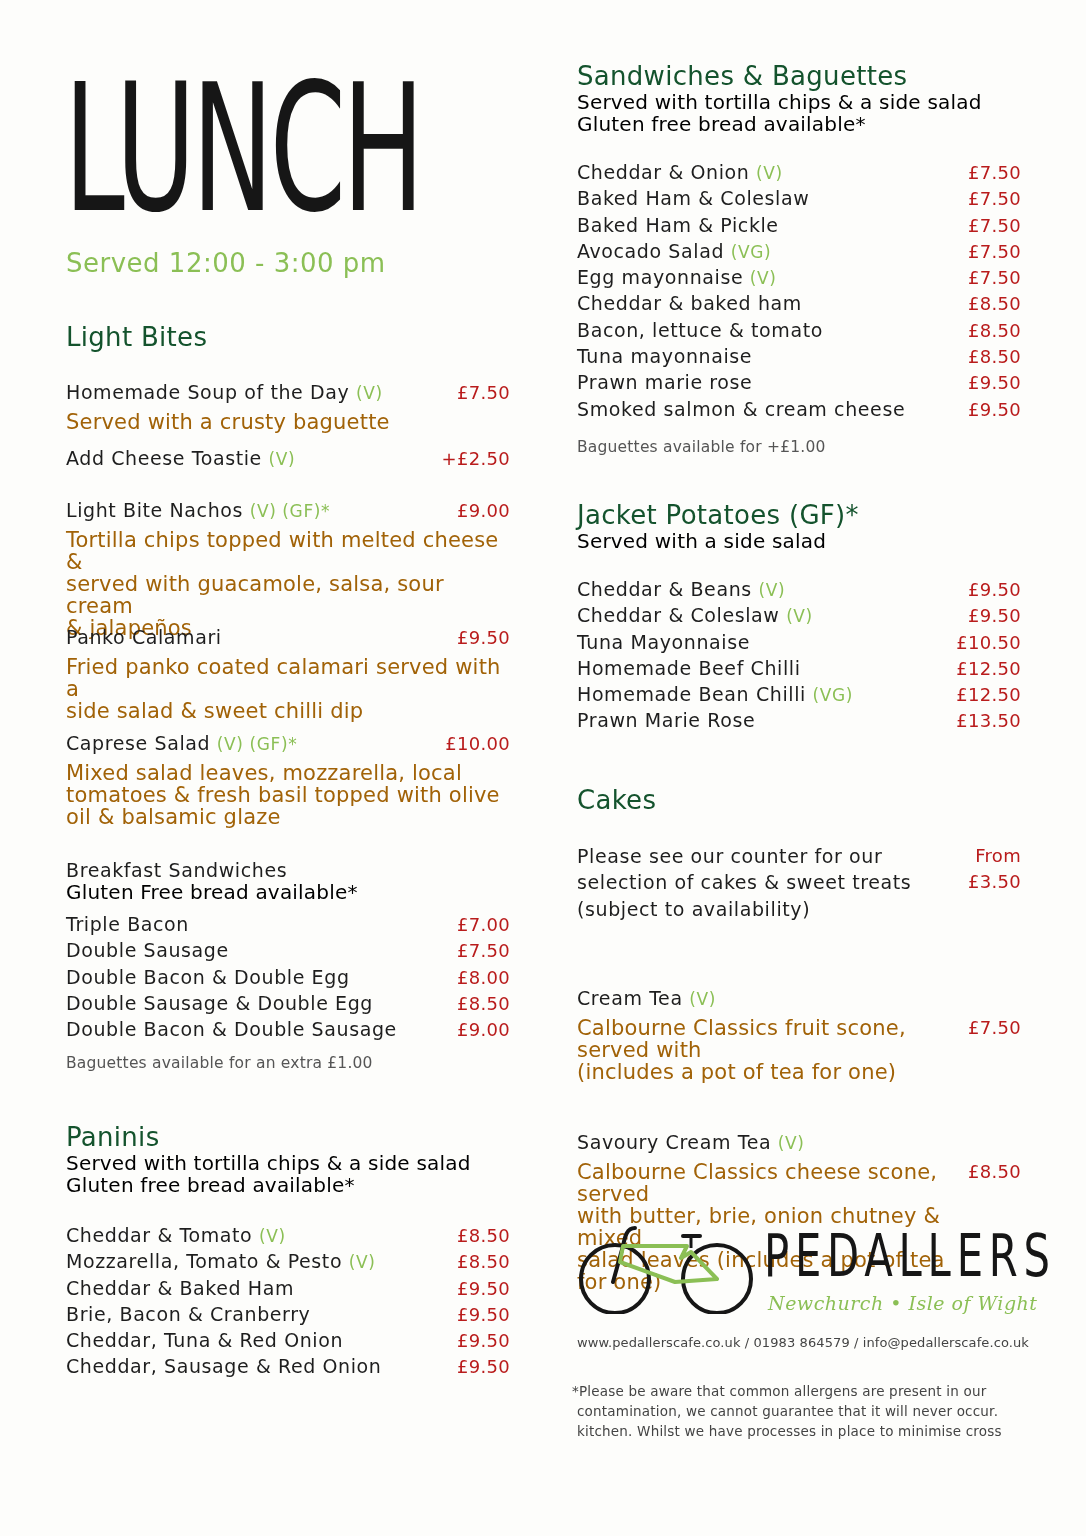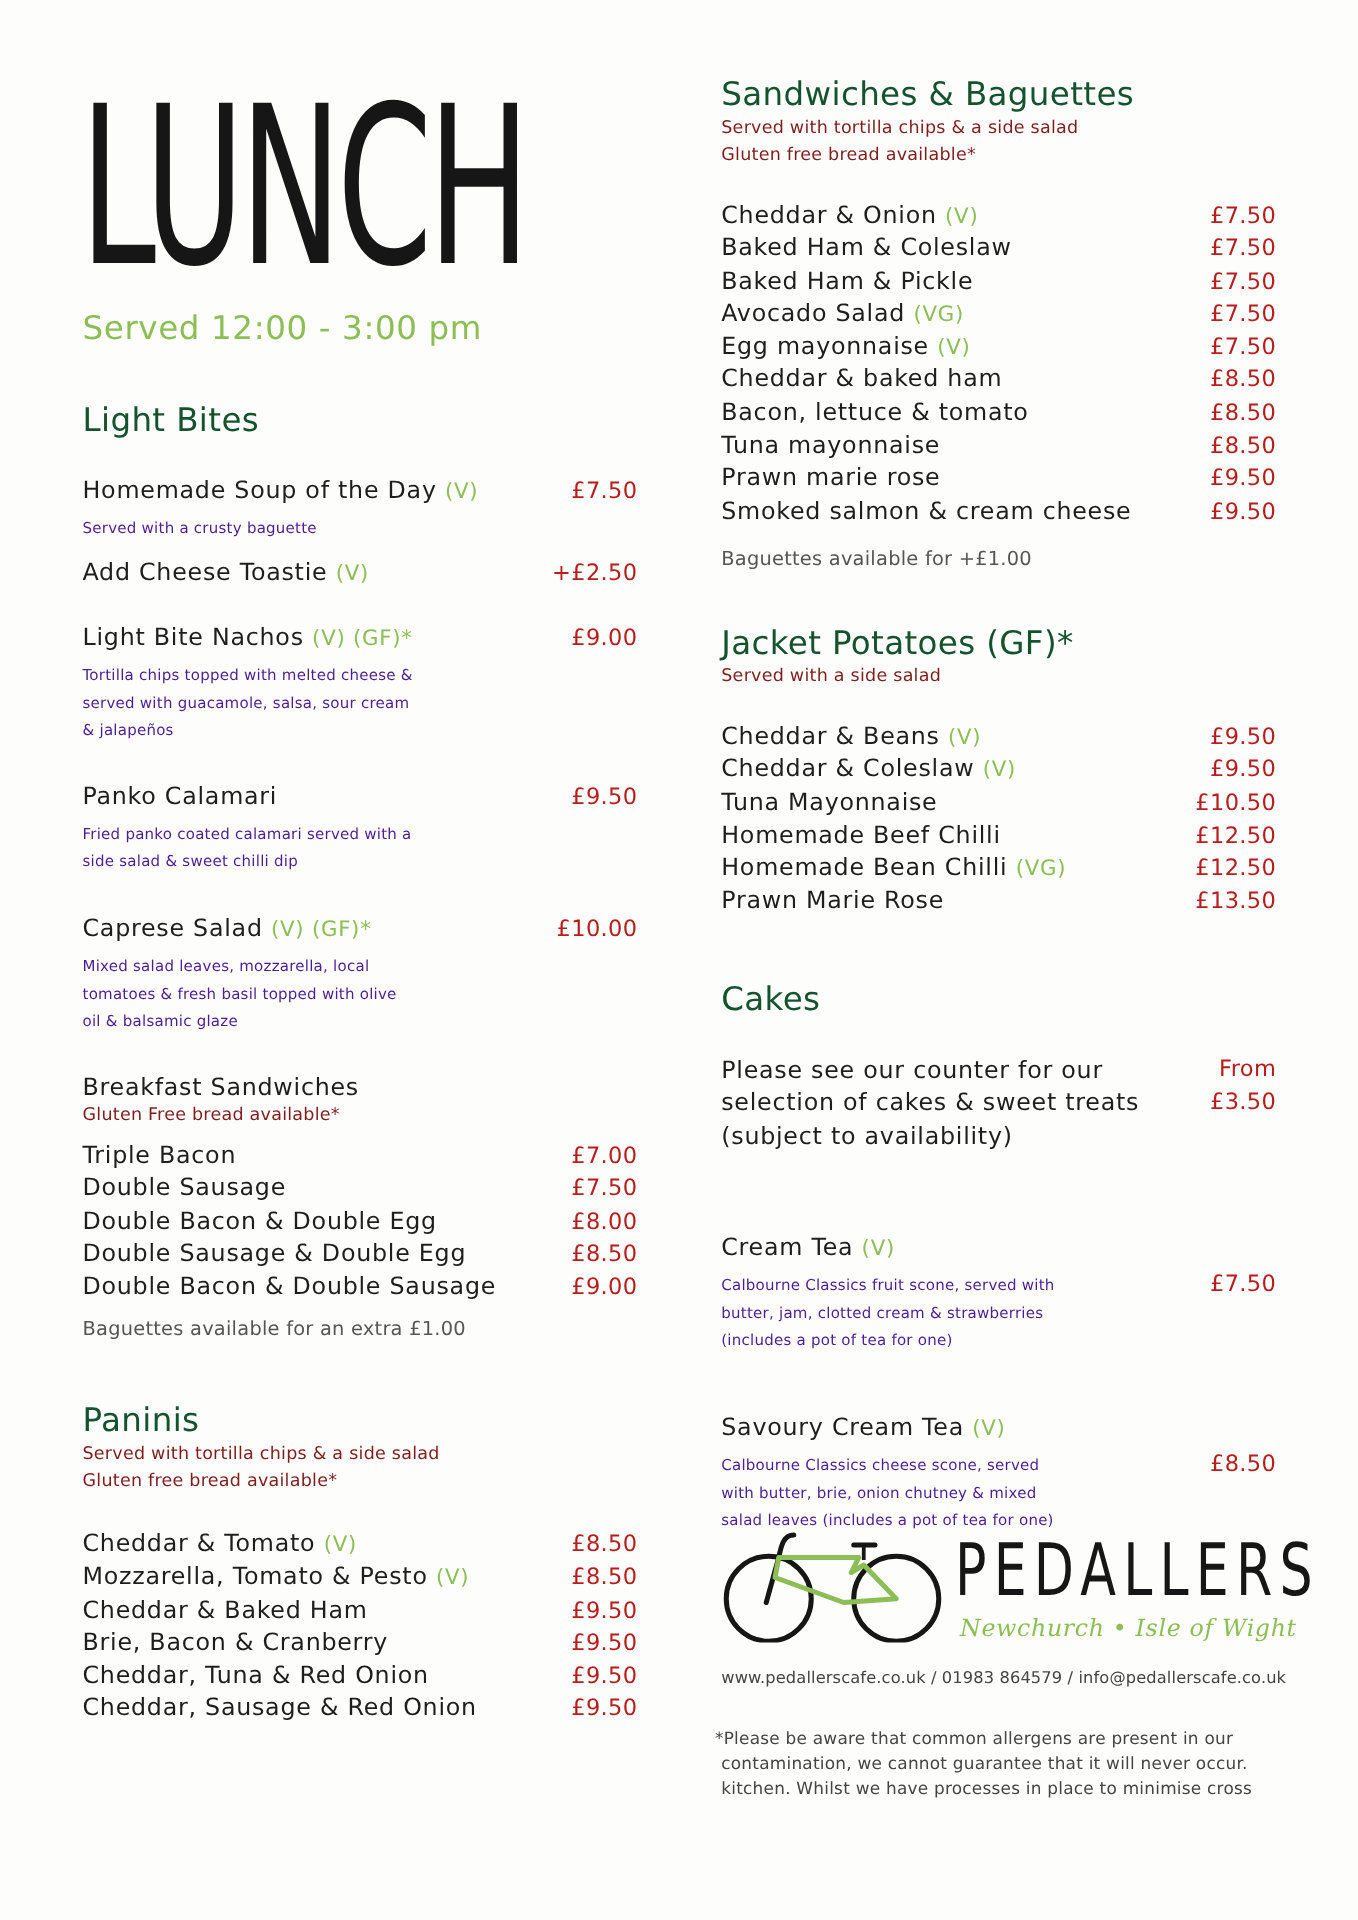--- a/index.html
+++ b/index.html
@@ -6,25 +6,25 @@
   html, body { width: 1086px; height: 1536px; background: #fdfdfb; }
   body { position: relative; font-family: "DejaVu Sans", sans-serif; color: #222; overflow: hidden; }
   .abs { position: absolute; }
   .title {
     left: 64px; top: 62px; font-family: "DejaVu Sans", sans-serif;
     font-size: 176px; line-height: 176px; letter-spacing: -6px; font-weight: normal;
     transform: scaleX(0.62); transform-origin: left top; color: #161616;
   }
   .served { left: 66px; top: 248px; font-size: 26px; color: #8bbf55; letter-spacing: 0.5px; }
   .sec-title { font-size: 26px; color: #14532d; letter-spacing: 0.3px; }
-  .sec-sub { font-size: 14px; color: #7f1d1d; line-height: 22px; letter-spacing: 0.2px; }
+  .sec-sub { font-size: 20px; color: #000000; line-height: 22px; letter-spacing: 0.2px; }
   .item-name { font-size: 19px; color: #1e1e1e; letter-spacing: 0.6px; }
   .item-name .tag { color: #8bbf55; font-size: 17px; }
   .price { font-size: 18px; color: #b91c1c; text-align: right; letter-spacing: 0.3px; }
-  .desc { font-size: 12px; color: #4c1d95; line-height: 22px; letter-spacing: 0.2px; }
+  .desc { font-size: 21px; color: #a16207; line-height: 22px; letter-spacing: 0.2px; }
   .row { display: flex; justify-content: space-between; align-items: baseline; }
   .list .row { height: 26.3px; }
   .leftcol { left: 66px; width: 444px; }
   .rightcol { left: 577px; width: 444px; }
   .note { font-size: 15.5px; color: #555; letter-spacing: 0.2px; }
   .footer-contact { font-size: 13px; color: #444; letter-spacing: 0.1px; }
   .allergen { font-size: 13.5px; color: #444; line-height: 20px; letter-spacing: 0.2px; }
   .brand { font-size: 58px; letter-spacing: 8px; color: #161616; transform: scaleX(0.72); transform-origin: left top; }
   .brand-sub { font-family: "DejaVu Serif", serif; font-style: italic; font-size: 19px; color: #8bbf55; letter-spacing: 0.5px; }
 </style>
@@ -244,21 +244,20 @@
       <div>£3.50</div>
     </div>
   </div>
 </div>
 
 <div class="abs rightcol" style="top:947px;margin-top:40px;">
   <div class="item-name"><span>Cream Tea</span> <span class="tag">(V)</span></div>
   <div class="row" style="align-items:flex-start; margin-top:8px;">
     <div class="desc">
       <div>Calbourne Classics fruit scone, served with</div>
-      <div>butter, jam, clotted cream &amp; strawberries</div>
       <div>(includes a pot of tea for one)</div>
     </div>
     <span class="price">£7.50</span>
   </div>
 </div>
 
 <div class="abs rightcol" style="top:1131px;">
   <div class="item-name"><span>Savoury Cream Tea</span> <span class="tag">(V)</span></div>
   <div class="row" style="align-items:flex-start; margin-top:8px;">
     <div class="desc">

